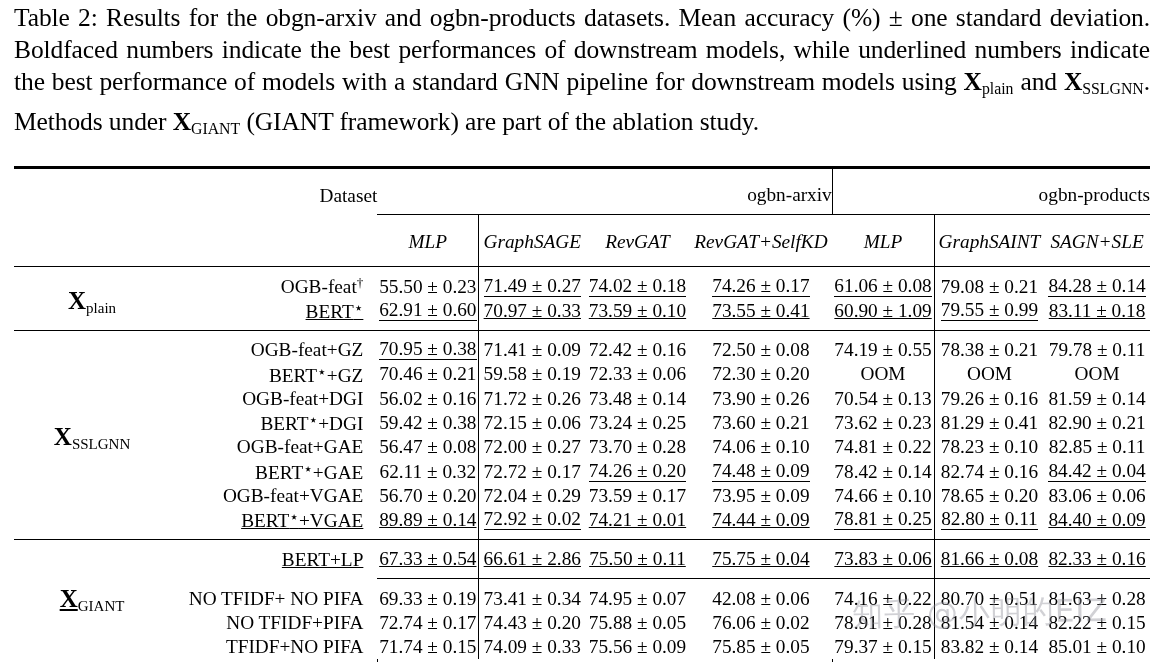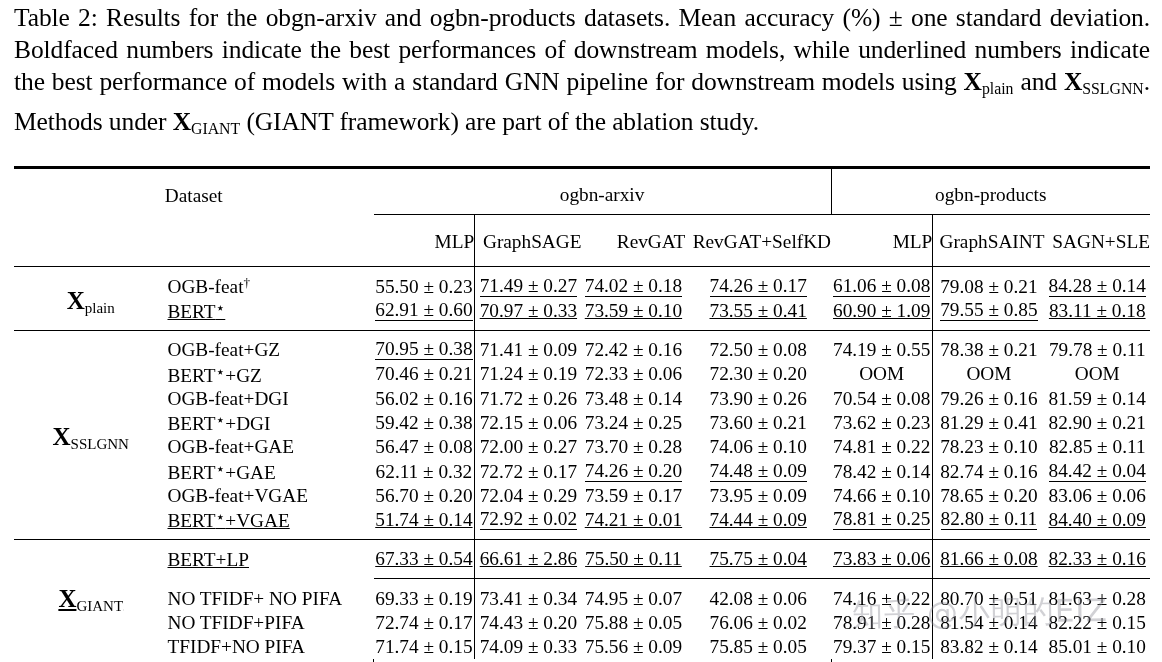--- a/index.html
+++ b/index.html
@@ -62,45 +62,47 @@
     vertical-align: middle;
     white-space: nowrap;
   }
 
   
   .rule-top td    { border-top: 3.2px solid #000; }
   .rule-thin td   { border-top: 1.3px solid #000; }
 
   
   .hdr-group {
+    text-align: right;
+    font-size: 19.3px;
+    height: 38px;
+  }
+  .hdr-col {
     text-align: center;
-    font-size: 19.3px;
-    height: 38px;
-  }
-  .hdr-col {
-    text-align: right;
     font-size: 19.3px;
     height: 40px;
     padding-bottom: 4px !important;
+    font-style: italic;
   }
 
   
   .grouplabel {
     text-align: center;
     font-size: 25px;
     width: 76px;
   }
   .grouplabel .gx { font-weight: bold; }
   .grouplabel .gsub {
     font-size: 0.60em;
     vertical-align: -0.25em;
   }
 
   
   .method {
+    text-align: right;
     padding-right: 14px !important;
     width: 238px;
     font-size: 19.3px;
   }
   .sup { font-size: 0.68em; vertical-align: 0.45em; }
   .star { font-size: 0.80em; vertical-align: 0.30em; }
 
   
   .val {
     text-align: center;
@@ -207,54 +209,54 @@
             <td class="val">79.08 ± 0.21</td>
             <td class="val"><span class="u">84.28 ± 0.14</span></td>
           </tr>
           <tr class="pad-bot">
             <td class="method"><span>BERT</span><span class="star">⋆</span></td>
             <td class="val sep-left"><span class="u">62.91 ± 0.60</span></td>
             <td class="val">70.97 ± 0.33</td>
             <td class="val">73.59 ± 0.10</td>
             <td class="val">73.55 ± 0.41</td>
             <td class="val sep-left">60.90 ± 1.09</td>
-            <td class="val"><span class="u">79.55 ± 0.85</span></td>
+            <td class="val"><span class="u">79.55 ± 0.99</span></td>
             <td class="val">83.11 ± 0.18</td>
           </tr>
           <tr class="rule-thin">
             <td colspan="9" style="height: 0px; font-size: 0px;"></td>
           </tr>
           <tr class="pad-top">
             <td class="grouplabel" rowspan="8"><span class="gx">X</span><span class="gsub">SSLGNN</span></td>
             <td class="method"><span>OGB-feat+GZ</span></td>
             <td class="val sep-left"><span class="u">70.95 ± 0.38</span></td>
             <td class="val">71.41 ± 0.09</td>
             <td class="val">72.42 ± 0.16</td>
             <td class="val">72.50 ± 0.08</td>
             <td class="val sep-left">74.19 ± 0.55</td>
             <td class="val">78.38 ± 0.21</td>
             <td class="val">79.78 ± 0.11</td>
           </tr>
           <tr>
             <td class="method"><span>BERT</span><span class="star">⋆</span><span>+GZ</span></td>
             <td class="val sep-left">70.46 ± 0.21</td>
-            <td class="val">71.24 ± 0.19</td>
+            <td class="val">59.58 ± 0.19</td>
             <td class="val">72.33 ± 0.06</td>
             <td class="val">72.30 ± 0.20</td>
             <td class="val sep-left">OOM</td>
             <td class="val">OOM</td>
             <td class="val">OOM</td>
           </tr>
           <tr>
             <td class="method"><span>OGB-feat+DGI</span></td>
             <td class="val sep-left">56.02 ± 0.16</td>
             <td class="val">71.72 ± 0.26</td>
             <td class="val">73.48 ± 0.14</td>
             <td class="val">73.90 ± 0.26</td>
-            <td class="val sep-left">70.54 ± 0.08</td>
+            <td class="val sep-left">70.54 ± 0.13</td>
             <td class="val">79.26 ± 0.16</td>
             <td class="val">81.59 ± 0.14</td>
           </tr>
           <tr>
             <td class="method"><span>BERT</span><span class="star">⋆</span><span>+DGI</span></td>
             <td class="val sep-left">59.42 ± 0.38</td>
             <td class="val">72.15 ± 0.06</td>
             <td class="val">73.24 ± 0.25</td>
             <td class="val">73.60 ± 0.21</td>
             <td class="val sep-left">73.62 ± 0.23</td>
@@ -286,21 +288,21 @@
             <td class="val sep-left">56.70 ± 0.20</td>
             <td class="val">72.04 ± 0.29</td>
             <td class="val">73.59 ± 0.17</td>
             <td class="val">73.95 ± 0.09</td>
             <td class="val sep-left">74.66 ± 0.10</td>
             <td class="val">78.65 ± 0.20</td>
             <td class="val">83.06 ± 0.06</td>
           </tr>
           <tr class="pad-bot">
             <td class="method"><span>BERT</span><span class="star">⋆</span><span>+VGAE</span></td>
-            <td class="val sep-left">51.74 ± 0.14</td>
+            <td class="val sep-left">89.89 ± 0.14</td>
             <td class="val"><span class="u">72.92 ± 0.02</span></td>
             <td class="val">74.21 ± 0.01</td>
             <td class="val">74.44 ± 0.09</td>
             <td class="val sep-left"><span class="u">78.81 ± 0.25</span></td>
             <td class="val"><span class="u">82.80 ± 0.11</span></td>
             <td class="val">84.40 ± 0.09</td>
           </tr>
           <tr class="rule-thin">
             <td colspan="9" style="height: 0px; font-size: 0px;"></td>
           </tr>

